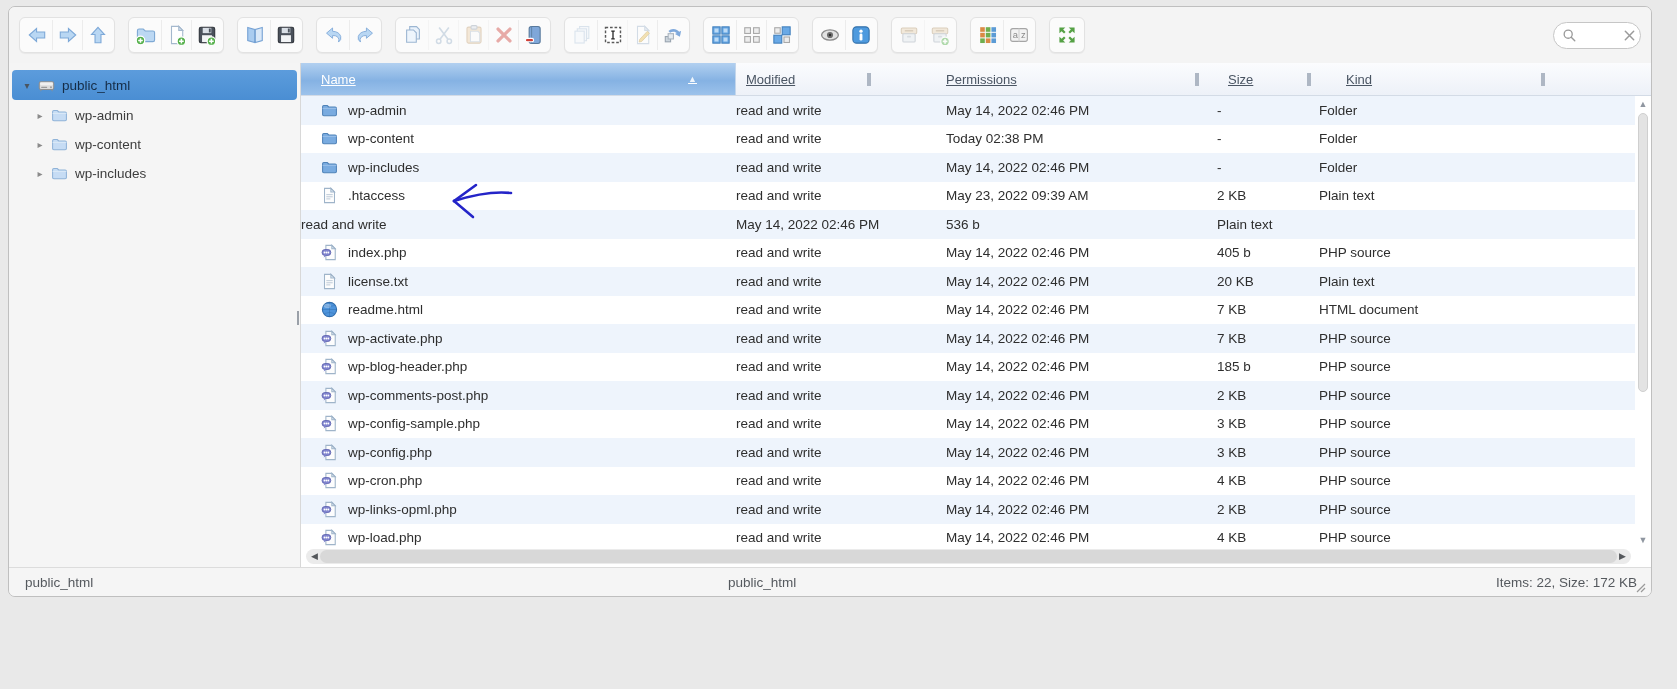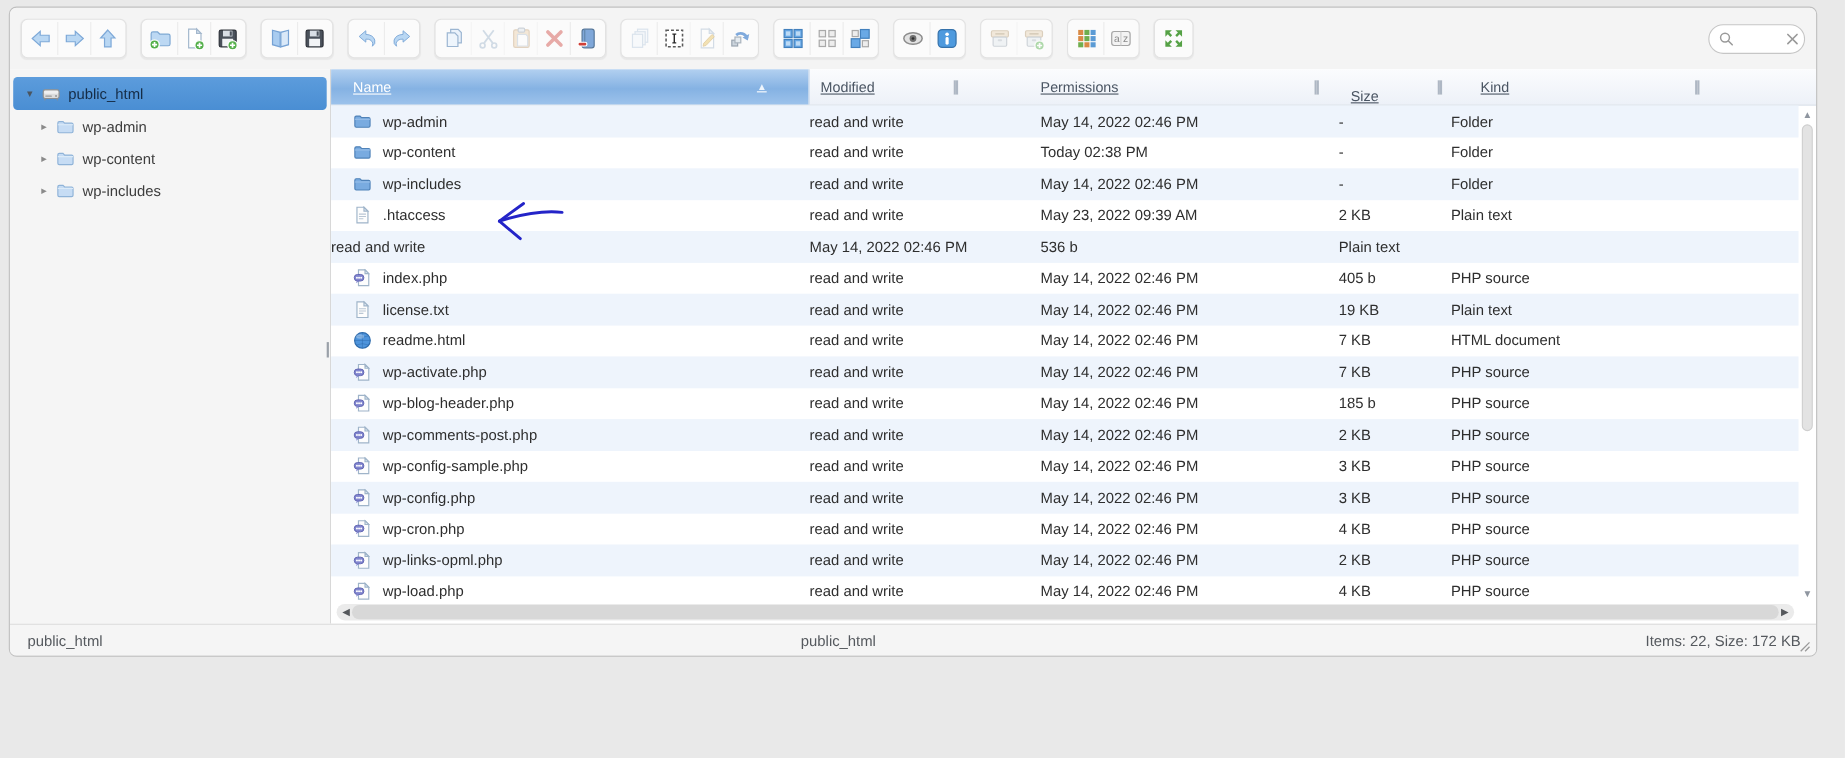--- a/index.html
+++ b/index.html
@@ -45,21 +45,21 @@
   .thead { position: relative; height: 33px; display: grid;
     grid-template-columns: 435px 210px 271px 102px 1fr;
     background: linear-gradient(180deg, #fbfcfe, #edf1f8); border-bottom: 1px solid #d3dbe6;
     font-size: 13px; color: #4a5563; }
   .th { display: flex; align-items: center; cursor: pointer; text-decoration: underline; }
   .th-name { background: linear-gradient(180deg, #b2d0f0 0%, #85b2e3 55%, #9cc2eb 100%);
     color: #fff; padding-left: 20px; border-right: 1px solid #c3d6ec; }
   .th-name .sort-arrow { margin-left: auto; margin-right: 38px; font-size: 9px; color: #eef5fc; }
   .th-perm { padding-left: 0; }
   .th-mod { padding-left: 10px; }
-  .th-size { padding-left: 11px; align-items: flex-end; }
+  .th-size { padding-left: 11px; }
   .th-kind { padding-left: 27px; }
   .col-handle { position: absolute; top: 10px; width: 1px; height: 13px;
     border-left: 2px solid #aeb7c4; border-right: 2px solid #aeb7c4; background: #fff; cursor: col-resize; }
 
   .rows { position: absolute; left: 0; top: 33px; right: 16px; }
   .row { height: 28.5px; display: grid; grid-template-columns: 435px 210px 271px 102px 1fr;
     align-items: center; font-size: 13.5px; color: #2e2e2e; cursor: default; }
   .row.odd { background: #eef4fc; }
   .cell-name { display: flex; align-items: center; gap: 10px; padding-left: 20px; overflow: hidden; }
 
@@ -600,21 +600,21 @@
                     <path d="M5 7.2 H11"></path>
                     <path d="M5 9.2 H11"></path>
                     <path d="M5 11.2 H8.8"></path>
                   </g>
                 </svg>
               </span>
               <span>license.txt</span>
             </div>
             <div>read and write</div>
             <div>May 14, 2022 02:46 PM</div>
-            <div>19 KB</div>
+            <div>20 KB</div>
             <div>Plain text</div>
           </div>
           <div class="row">
             <div class="cell-name">
               <span class="icon">
                 <svg width="17" height="17" viewBox="0 0 16 16">
                   <circle cx="8" cy="8" r="6.7" fill="#4e94dc" stroke="#2f6cac"></circle>
                   <path d="M1.6 8 H14.4 M8 1.4 V14.6 M3.2 4.2 Q8 6.3 12.8 4.2 M3.2 11.8 Q8 9.7 12.8 11.8" stroke="#2f6cac" stroke-width=".7" fill="none" opacity=".6"></path>
                   <ellipse cx="6" cy="4.6" rx="3.4" ry="1.9" fill="#fff" opacity=".3"></ellipse>
                 </svg>

